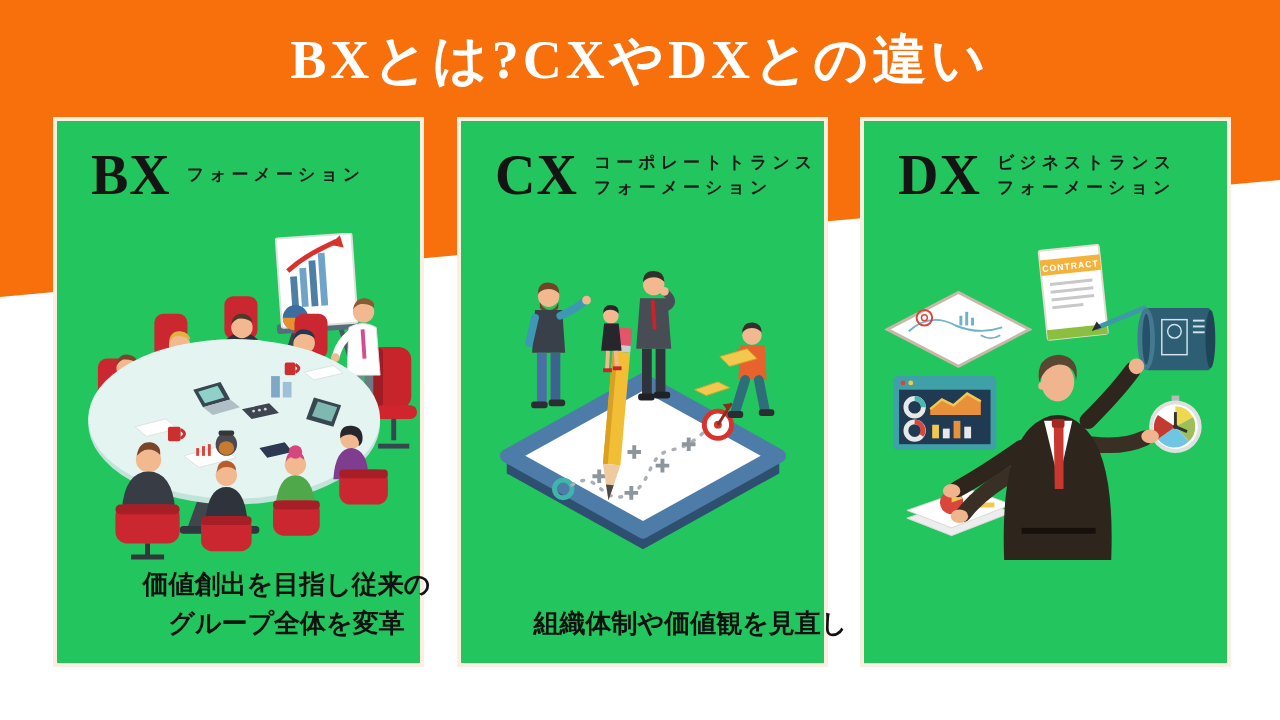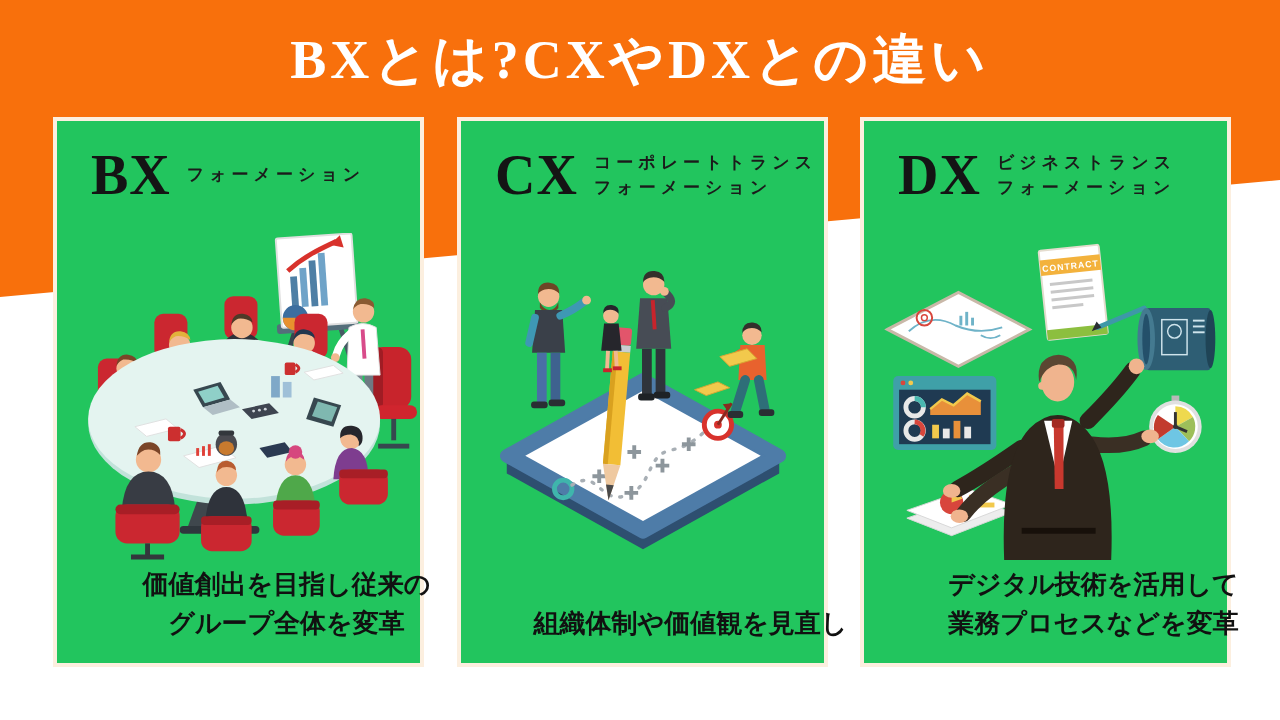--- a/index.html
+++ b/index.html
@@ -369,18 +369,14 @@
           <polygon points="183,192 212,192 198,254" fill="#FFFFFF"></polygon>
           <polygon points="193,198 203,198 203,262 194,262" fill="#C8382E"></polygon>
           <rect x="191" y="190" width="13" height="9" rx="2" fill="#A32A22"></rect>
           <rect x="160" y="302" width="76" height="6" fill="#17100A"></rect>
           <ellipse cx="197" cy="152" rx="17" ry="20" fill="#F0B48E"></ellipse>
           <circle cx="181" cy="156" r="4" fill="#F0B48E"></circle>
           <path d="M178 152 Q174 126 198 124 Q220 126 216 150 Q214 134 198 134 Q184 136 178 152 Z" fill="#5B4632"></path>
         </g>
       </svg>
     </div>
-    <div class="caption">
-      <div>デジタル技術を活用して</div>
-      <div>業務プロセスなどを変革</div>
-    </div>
   </div>
 </div>
 
 </body></html>

